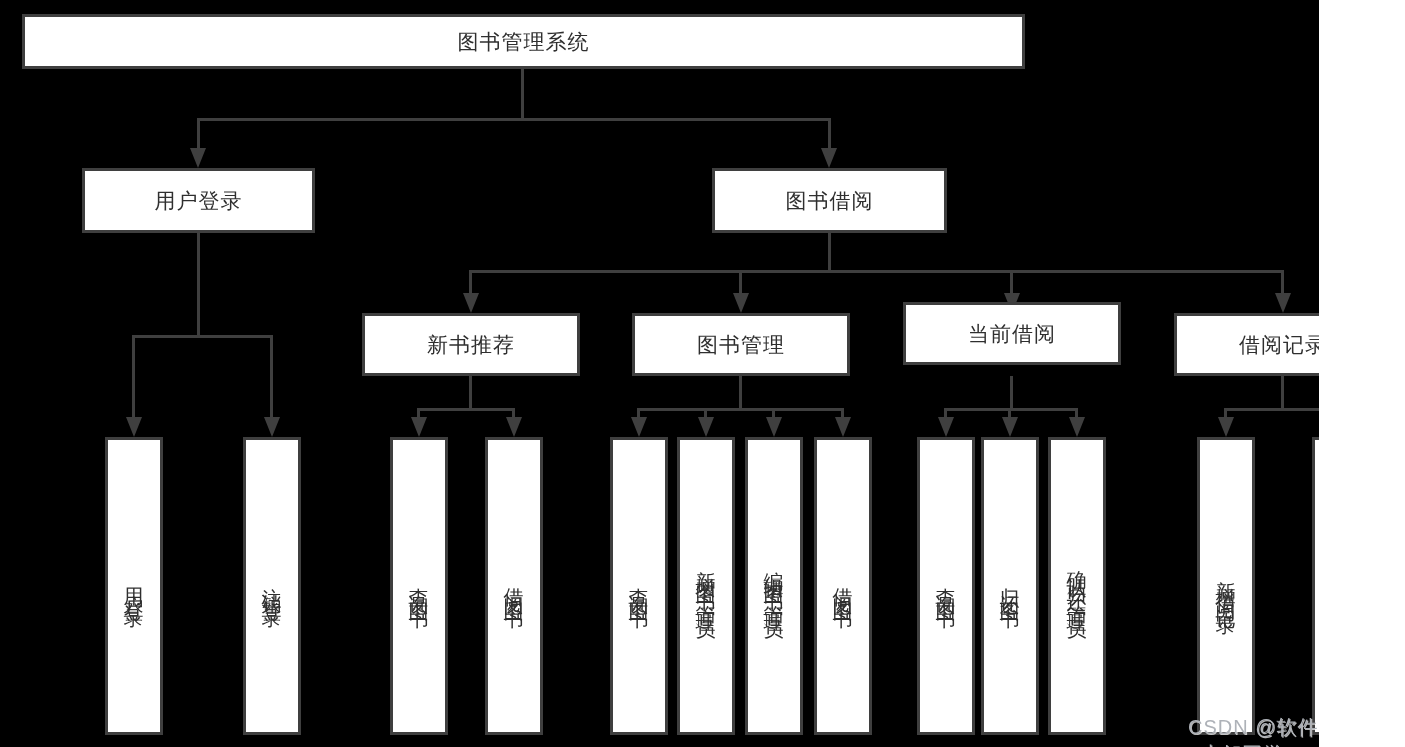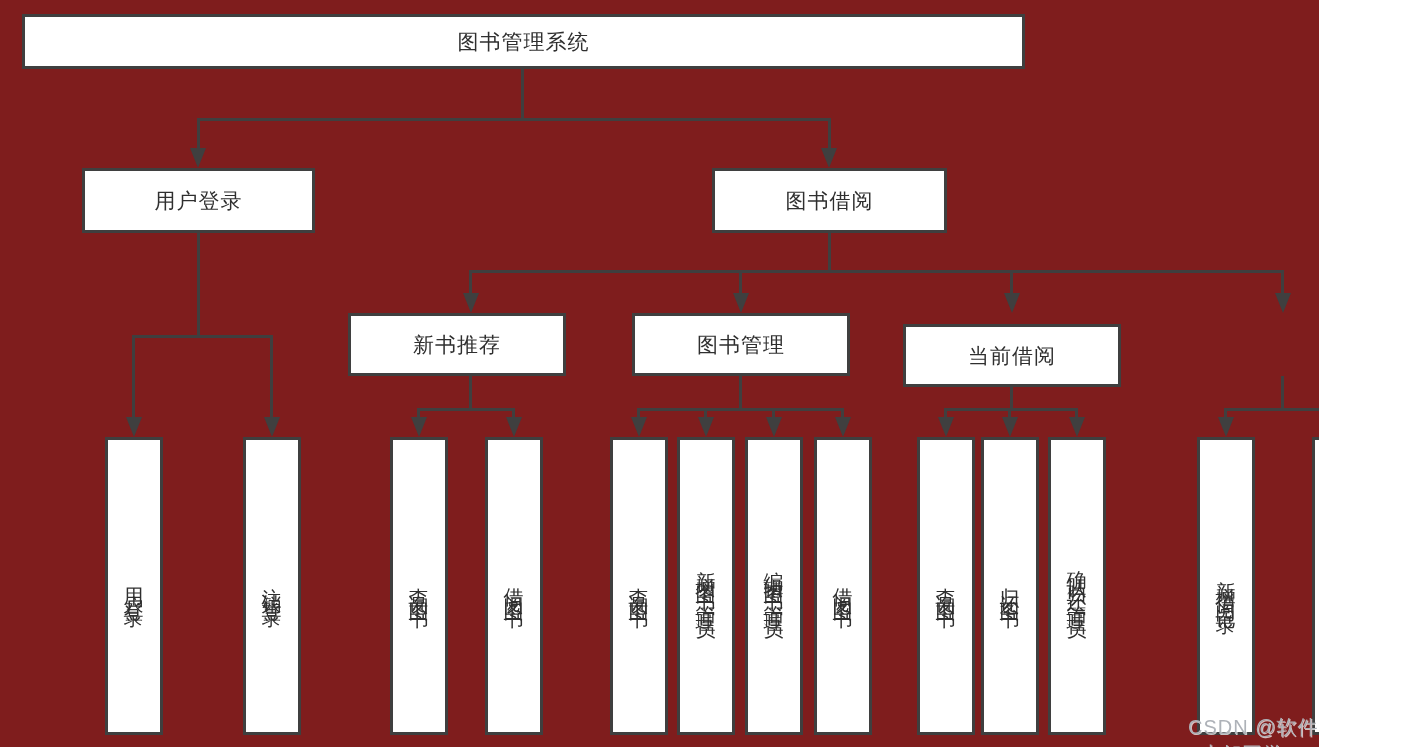--- a/index.html
+++ b/index.html
@@ -1,19 +1,19 @@
 <!DOCTYPE html>
 <html><head>
 <meta charset="utf-8">
 <style>
   html,body{margin:0;padding:0;background:#ffffff;}
   #canvas{
     position:relative;
     width:1319px;height:747px;
-    background:#7f1d1d;
+    background:#000000;
     font-family:"Liberation Sans","DejaVu Sans",sans-serif;
     overflow:hidden;
   }
   .box{
     position:absolute;
     box-sizing:border-box;
     border:3px solid #3f3f3f;
     background:#ffffff;
     display:flex;
     align-items:center;
@@ -79,23 +79,24 @@
   <div class="h-line" style="left:469px;top:270px;width:815px;"></div>
   <div class="v-line" style="left:469px;top:270px;height:26px;"></div>
   <div class="arrow" style="left:463px;top:293px;"></div>
   <div class="v-line" style="left:739px;top:270px;height:26px;"></div>
   <div class="arrow" style="left:733px;top:293px;"></div>
   <div class="v-line" style="left:1010px;top:270px;height:26px;"></div>
   <div class="arrow" style="left:1004px;top:293px;"></div>
   <div class="v-line" style="left:1281px;top:270px;height:26px;"></div>
   <div class="arrow" style="left:1275px;top:293px;"></div>
 
-  <div class="box" style="left:348px;top:313px;width:218px;height:63px;text-align:center;">新书推荐</div>
+  <div class="box" style="left:362px;top:313px;width:218px;height:63px;text-align:center;">新书推荐</div>
   <div class="box" style="left:632px;top:313px;width:218px;height:63px;">图书管理</div>
-  <div class="box" style="left:903px;top:324px;width:218px;height:63px;">当前借阅</div>
+  <div class="box" style="left:903px;top:302px;width:218px;height:63px;">当前借阅</div>
+  <div class="box" style="left:1174px;top:313px;width:218px;height:63px;">借阅记录</div>
 
   <div class="v-line" style="left:469px;top:376px;height:34px;"></div>
   <div class="h-line" style="left:417px;top:408px;width:98px;"></div>
   <div class="v-line" style="left:417px;top:408px;height:12px;"></div>
   <div class="arrow" style="left:411px;top:417px;"></div>
   <div class="v-line" style="left:512px;top:408px;height:12px;"></div>
   <div class="arrow" style="left:506px;top:417px;"></div>
 
   <div class="v-line" style="left:739px;top:376px;height:34px;"></div>
   <div class="h-line" style="left:637px;top:408px;width:207px;"></div>

